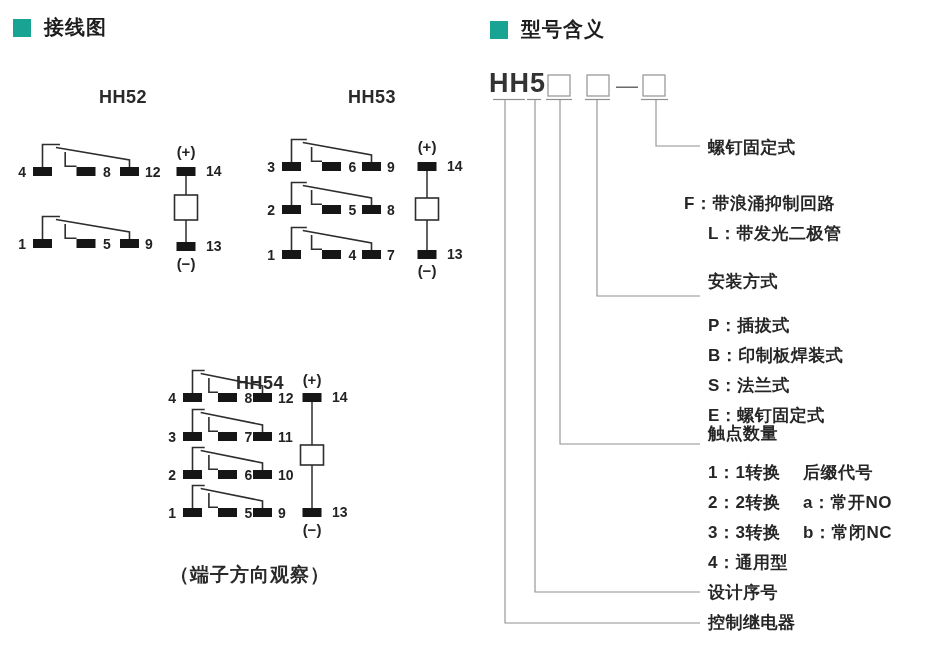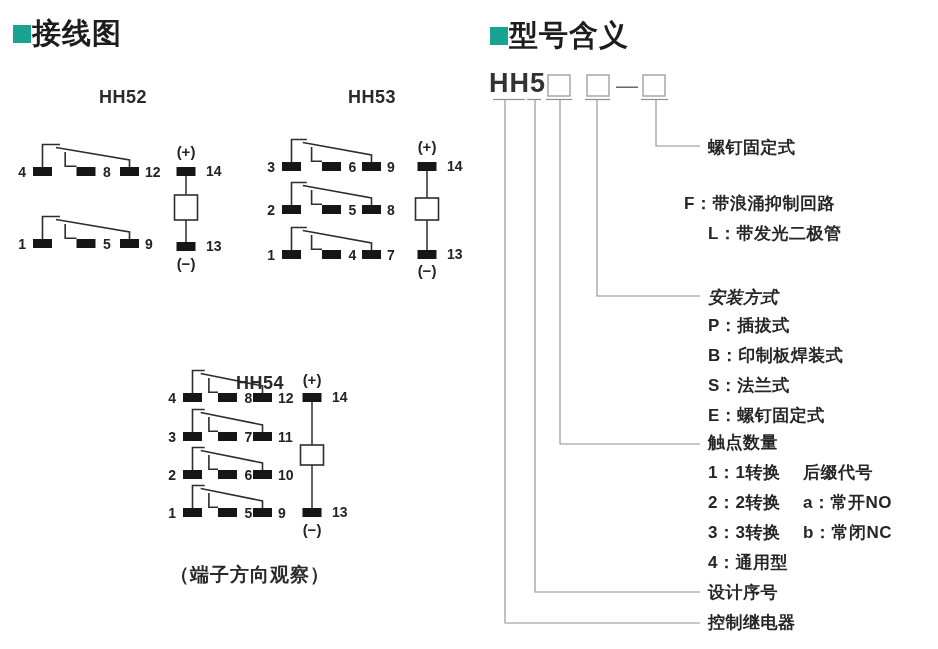--- a/index.html
+++ b/index.html
@@ -1,22 +1,22 @@
 <!DOCTYPE html>
 <html><head>
 <meta charset="utf-8">
 <style>
   html,body{margin:0;padding:0;background:#ffffff;}
   .page{
     position:relative;width:938px;height:649px;background:#ffffff;overflow:hidden;
     font-family:"Liberation Sans",sans-serif;color:#232323;
   }
   .section-header{
-    position:absolute;display:flex;align-items:center;gap:1px;
-    font-size:29px;font-weight:bold;color:#1d1d1d;letter-spacing:1px;
+    position:absolute;display:flex;align-items:center;gap:13px;
+    font-size:20px;font-weight:bold;color:#1d1d1d;letter-spacing:1px;
   }
   .bullet{width:18px;height:18px;background:#18A393;flex:0 0 auto;}
   .diagram-title{
     position:absolute;font-size:18px;font-weight:600;color:#2a2a2a;letter-spacing:0.5px;
   }
   .caption{
     position:absolute;font-size:19px;font-weight:600;color:#2a2a2a;letter-spacing:1px;
   }
   .model-prefix{
     position:absolute;font-size:27px;font-weight:600;color:#333;letter-spacing:1px;line-height:28px;
@@ -175,27 +175,27 @@
 
   <div class="caption" style="left:170px;top:562px;text-align:center;">（端子方向观察）</div>
 
   <div class="model-prefix" style="left:489px;top:69px;">HH5</div>
   <div class="model-dash" style="left:614px;top:73px;">—</div>
 
   <div class="legend" style="left:708px;top:138px;">螺钉固定式</div>
   <div class="legend" style="left:684px;top:194px;">F：带浪涌抑制回路</div>
   <div class="legend" style="left:708px;top:224px;">L：带发光二极管</div>
 
-  <div class="legend" style="left:708px;top:288px;font-style:italic;">安装方式</div>
+  <div class="legend" style="left:708px;top:272px;">安装方式</div>
   <div class="legend" style="left:708px;top:316px;">P：插拔式</div>
   <div class="legend" style="left:708px;top:346px;">B：印制板焊装式</div>
   <div class="legend" style="left:708px;top:376px;">S：法兰式</div>
   <div class="legend" style="left:708px;top:406px;">E：螺钉固定式</div>
 
-  <div class="legend" style="left:708px;top:434px;font-family:Liberation Mono, monospace;">触点数量</div>
+  <div class="legend" style="left:708px;top:424px;">触点数量</div>
   <div class="legend" style="left:708px;top:463px;">1：1转换</div>
   <div class="legend" style="left:803px;top:463px;">后缀代号</div>
   <div class="legend" style="left:708px;top:493px;">2：2转换</div>
   <div class="legend" style="left:803px;top:493px;">a：常开NO</div>
   <div class="legend" style="left:708px;top:523px;">3：3转换</div>
   <div class="legend" style="left:803px;top:523px;">b：常闭NC</div>
   <div class="legend" style="left:708px;top:553px;">4：通用型</div>
 
   <div class="legend" style="left:708px;top:583px;">设计序号</div>
   <div class="legend" style="left:708px;top:613px;">控制继电器</div>

